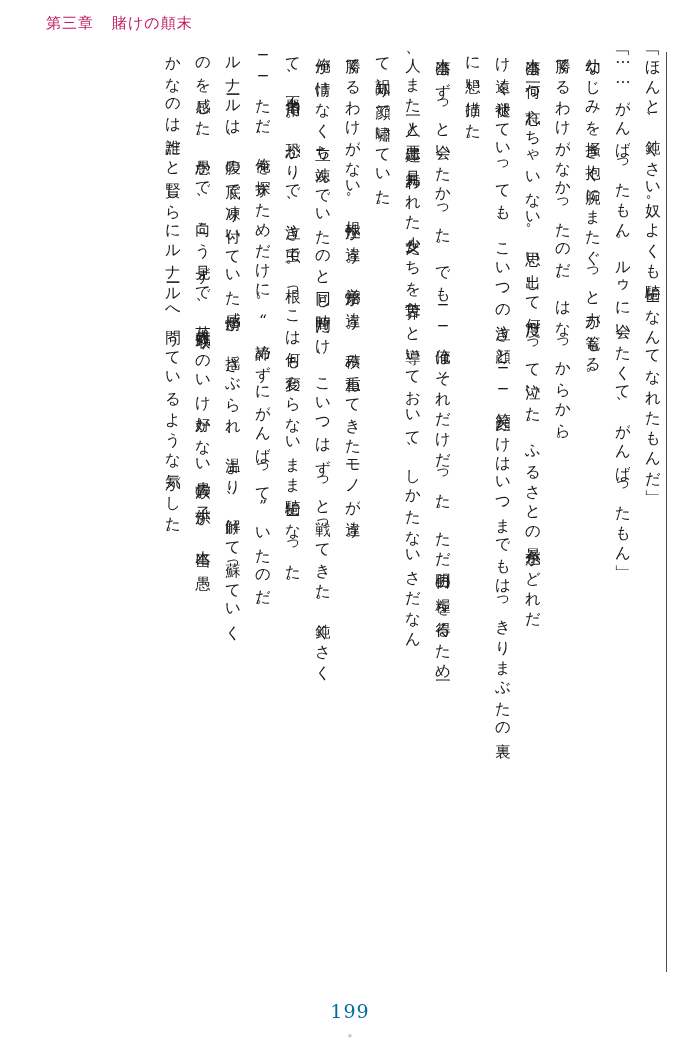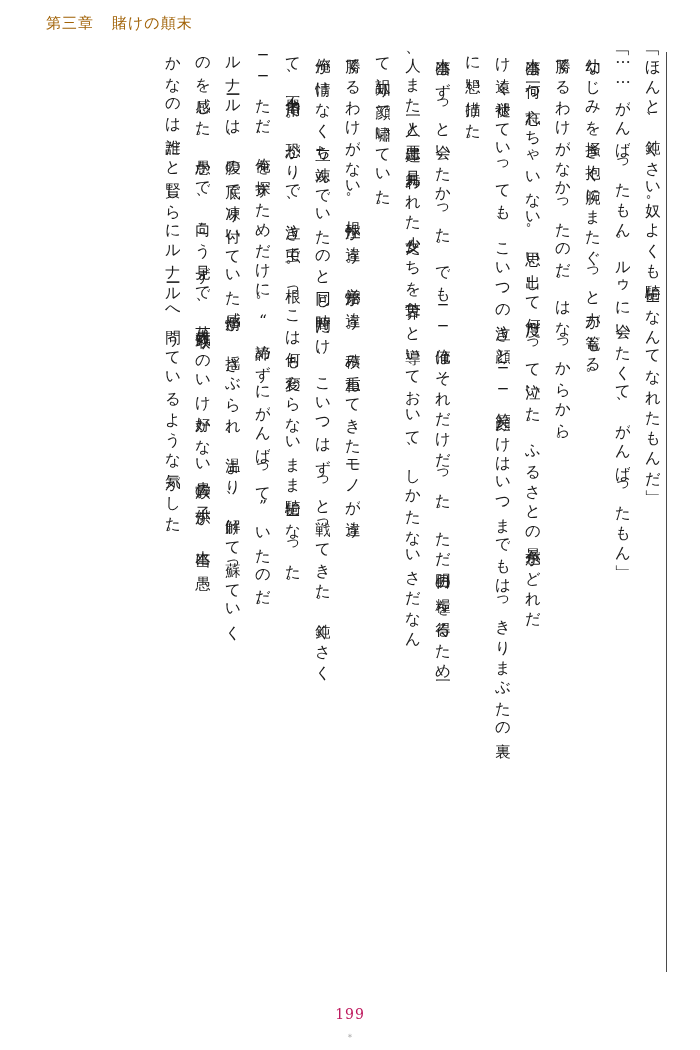--- a/index.html
+++ b/index.html
@@ -25,21 +25,21 @@
     box-sizing: border-box;
   }
 
   
   .running-head {
     position: absolute;
     top: 14px;
     left: 46px;
     font-size: 15px;
     letter-spacing: 1px;
-    color: #a16207;
+    color: #be185d;
     white-space: nowrap;
   }
   .running-head .chap-num {
     margin-right: 18px;
   }
 
   
   .body-block {
     position: absolute;
     top: 46px;
@@ -79,23 +79,23 @@
     background: #2a2a2a;
     opacity: 0.85;
   }
 
   
   .page-number {
     position: absolute;
     bottom: 28px;
     left: 50%;
     transform: translateX(-50%);
-    font-size: 14px;
+    font-size: 19px;
     letter-spacing: 1px;
-    color: #be185d;
+    color: #0369a1;
   }
 
   .page-footer-mark {
     position: absolute;
     bottom: 6px;
     left: 50%;
     transform: translateX(-50%);
     font-size: 9px;
     color: #9a9a9a;
   }

